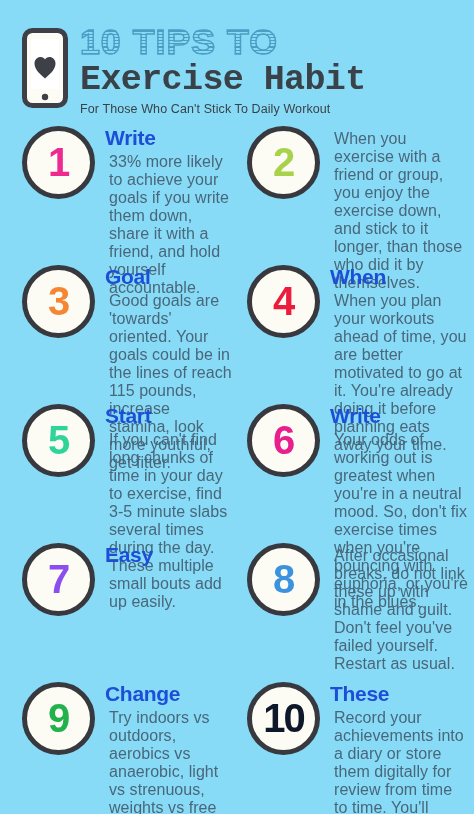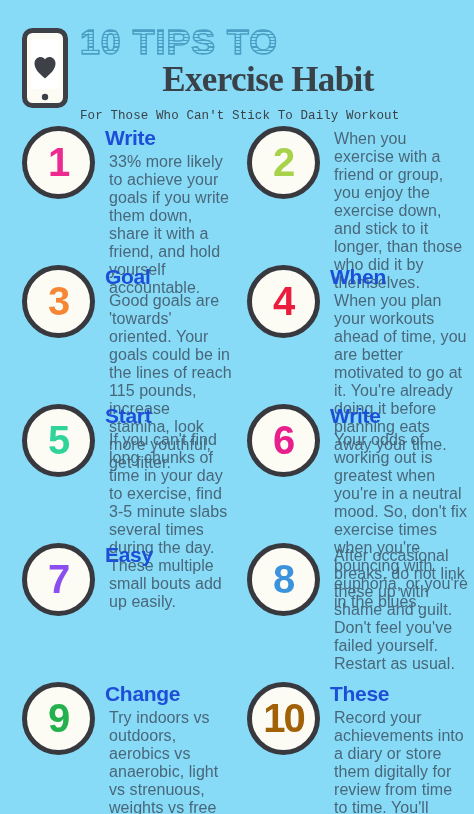--- a/index.html
+++ b/index.html
@@ -62,39 +62,38 @@
     );
     -webkit-background-clip: text;
     background-clip: text;
     white-space: nowrap;
     margin: 0 0 1px 0;
     transform: scaleX(1.02);
     transform-origin: left center;
   }
 
   .main-title {
-    font-family: Liberation Serif, serif;
+    font-family: Liberation Mono, monospace;
     font-weight: bold;
     font-size: 35px;
     line-height: 38px;
     color: #3a4249;
     letter-spacing: -0.6px;
     margin: 0;
     white-space: nowrap;
-    text-align: center;
   }
 
   .sub-title {
-    font-family: Liberation Mono, monospace;
+    font-family: Liberation Sans, sans-serif;
     font-weight: normal;
     font-size: 12.5px;
     line-height: 16px;
     color: #3a4249;
     letter-spacing: 0.1px;
-    margin: 9px 0 0 0;
+    margin: 2px 0 0 0;
     white-space: nowrap;
   }
 
   
   .tips-grid {
     position: relative;
     display: grid;
     grid-template-columns: 237px 237px;
     grid-auto-rows: 139px;
     padding: 0;
@@ -277,21 +276,21 @@
         <span class="tip-number" style="color: rgb(34, 177, 76);">9</span>
       </div>
       <div class="tip-body">
         <div class="tip-title">Change</div>
         <div class="tip-desc">Try indoors vs outdoors, aerobics vs anaerobic, light vs strenuous, weights vs free hand, vigorous vs slow, yoga vs dance.</div>
       </div>
     </div>
 
     <div class="tip col2">
       <div class="tip-badge wide">
-        <span class="tip-number" style="color: #a16207;">10</span>
+        <span class="tip-number" style="color: #0f172a;">10</span>
       </div>
       <div class="tip-body">
         <div class="tip-title">These</div>
         <div class="tip-desc">Record your achievements into a diary or store them digitally for review from time to time. You'll know how far you've come.</div>
       </div>
     </div>
 
   </div>
 </div>
 

